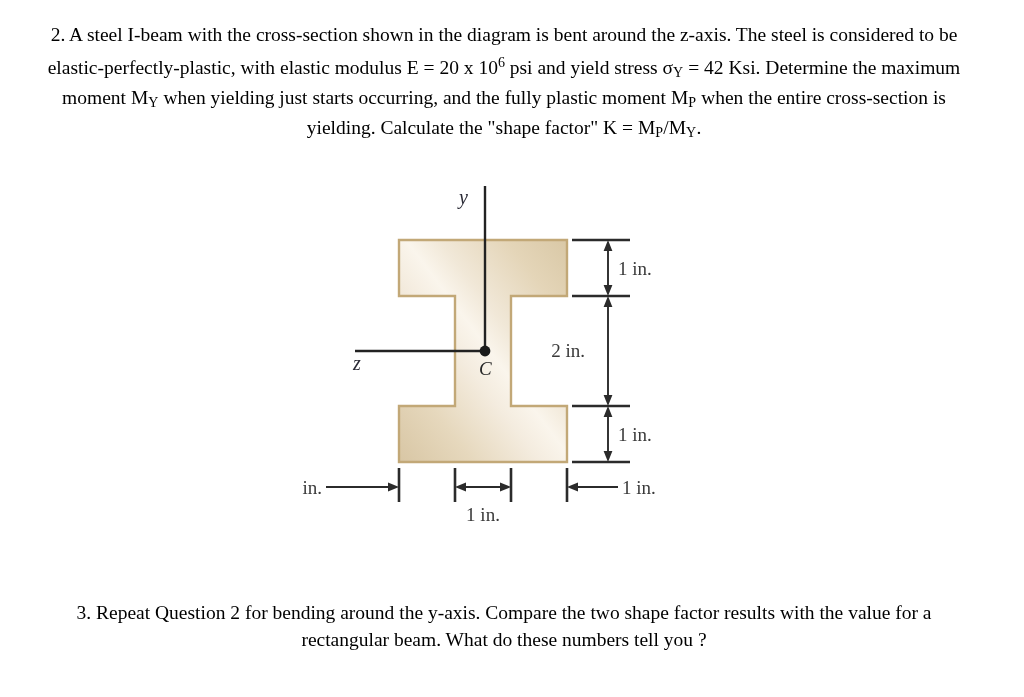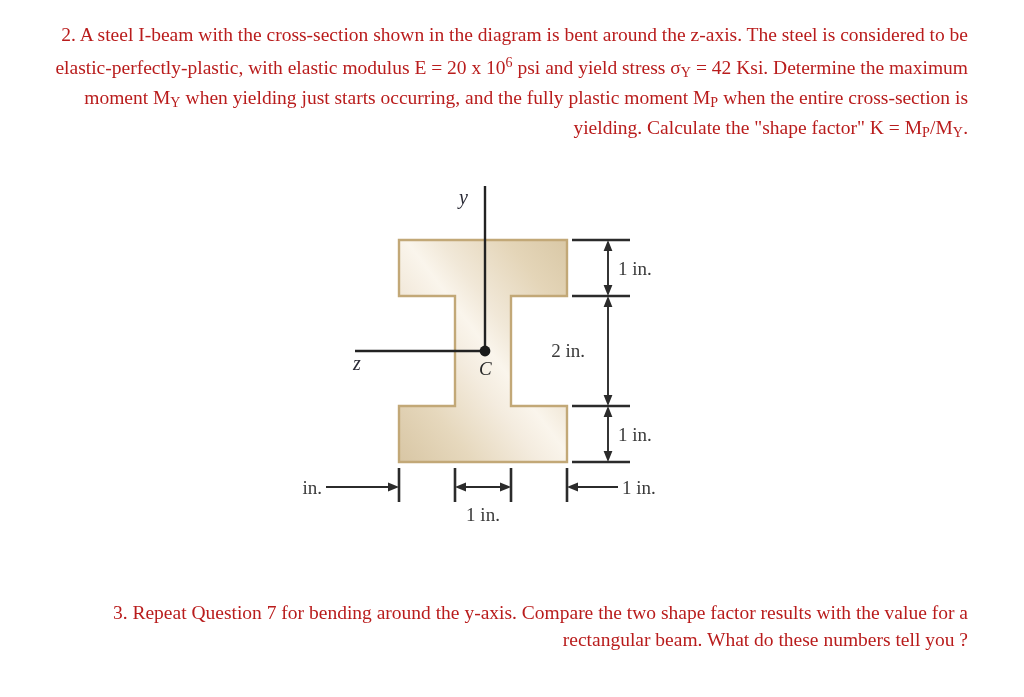--- a/index.html
+++ b/index.html
@@ -14,22 +14,22 @@
     font-family: "Liberation Serif", "DejaVu Serif", serif;
     color: #1a1a1a;
     overflow: hidden;
   }
 
   
   .qblock {
     position: absolute;
     font-size: 19.5px;
     line-height: 26.5px;
-    color: #b91c1c;
-    text-align: right;
+    color: #000000;
+    text-align: center;
   }
   #question-2 {
     left: 40px;
     top: 22px;
     width: 928px;
   }
   #question-3 {
     left: 40px;
     top: 600px;
     width: 928px;
@@ -172,13 +172,13 @@
 
     
     <g>
       <line x1="272" y1="315" x2="318" y2="315" stroke="#2b2b2b" stroke-width="1.9"></line>
       <polygon points="267,315 278,310.6 278,319.4" fill="#2b2b2b"></polygon>
       <text class="dim-label" x="322" y="322">1 in.</text>
     </g>
   </svg>
 </div>
 
-<div class="qblock" id="question-3">3. Repeat Question 7 for bending around the y-axis. Compare the two shape factor results with the value for a rectangular beam.  What do these numbers tell you ?</div>
+<div class="qblock" id="question-3">3. Repeat Question 2 for bending around the y-axis. Compare the two shape factor results with the value for a rectangular beam.  What do these numbers tell you ?</div>
 
 </body></html>

